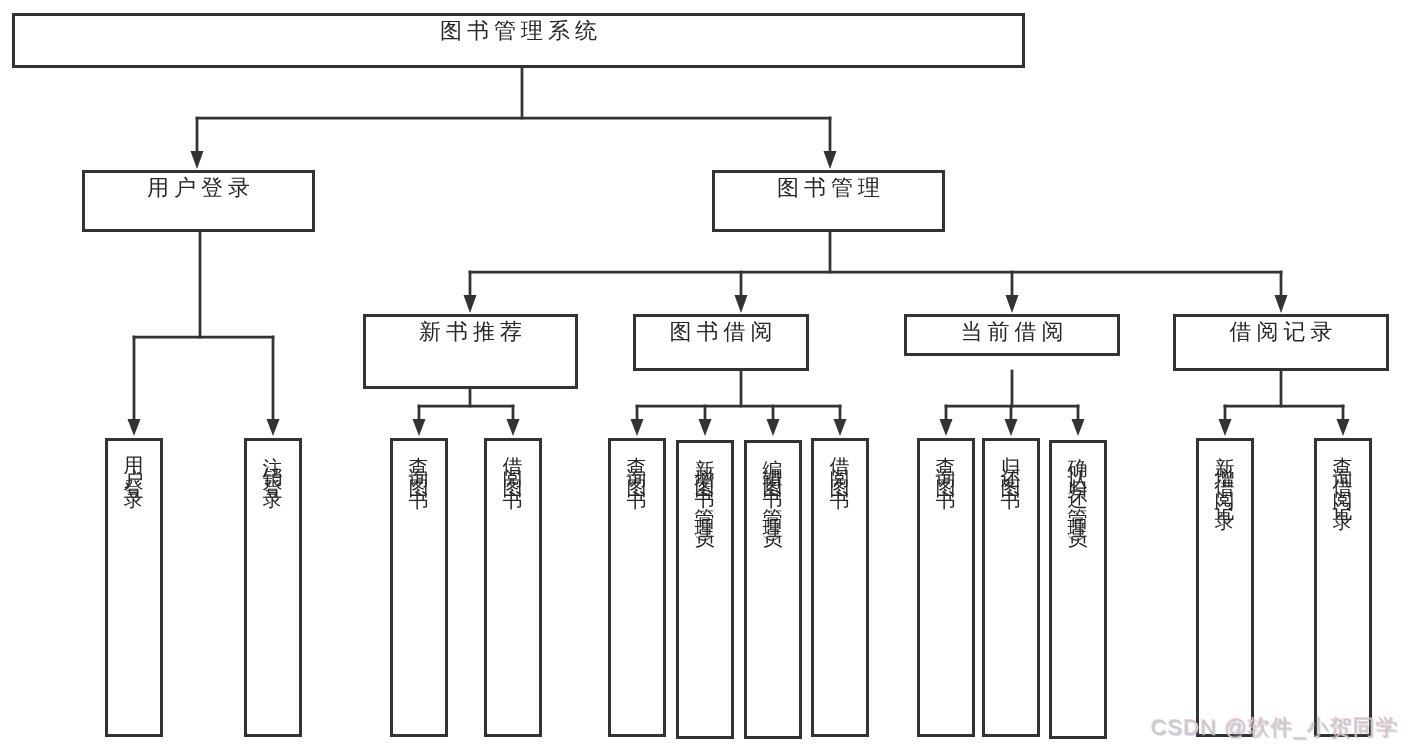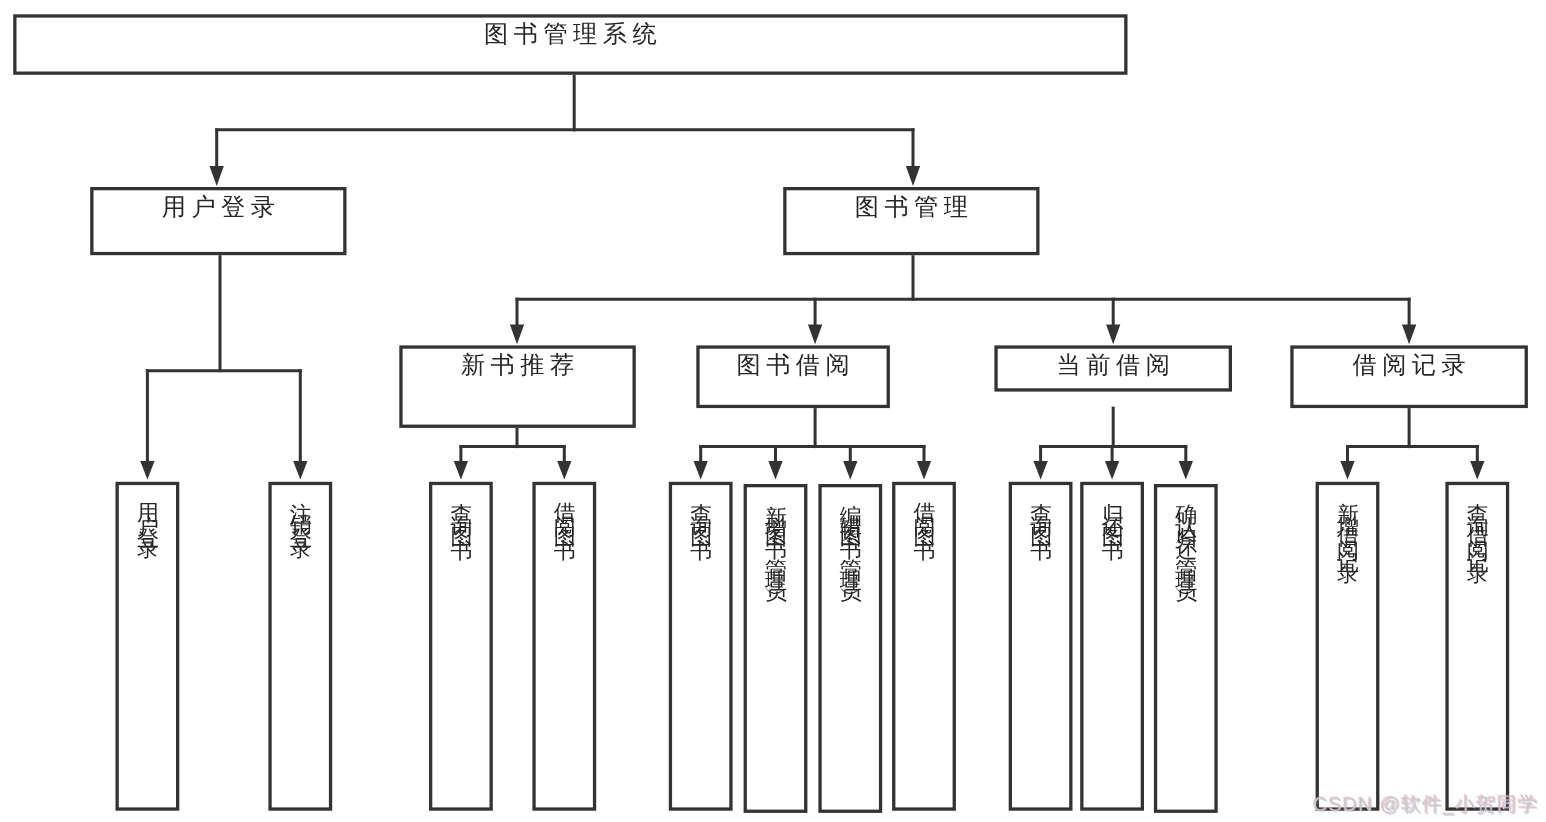--- a/index.html
+++ b/index.html
@@ -27,21 +27,21 @@
     text-orientation:mixed;
     font-size:20px;
     letter-spacing:11px;
     color:#262626;
     line-height:1;
   }
   .vlabel.long{letter-spacing:10px;}
   .watermark{
     position:absolute;
     right:6px;bottom:4px;
-    font-size:18px;
+    font-size:22px;
     color:#c9c9c9;
     text-shadow:-1px -1px 0 rgba(235,150,150,0.45), 1px 1px 0 rgba(150,160,235,0.35);
     z-index:3;
     white-space:nowrap;
     letter-spacing:1px;
   }
 </style>
 </head>
 <body>
 

